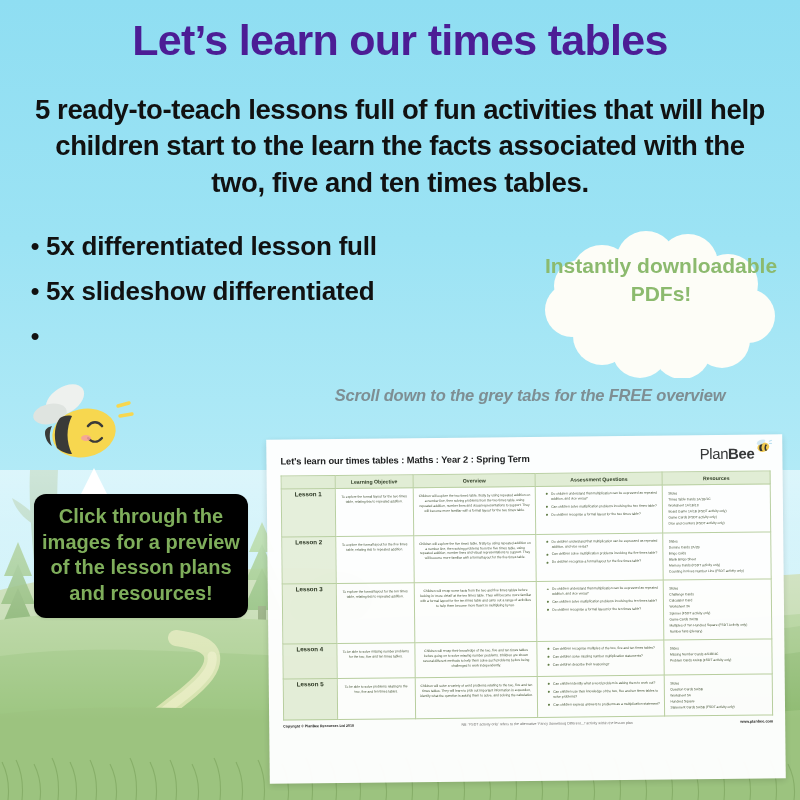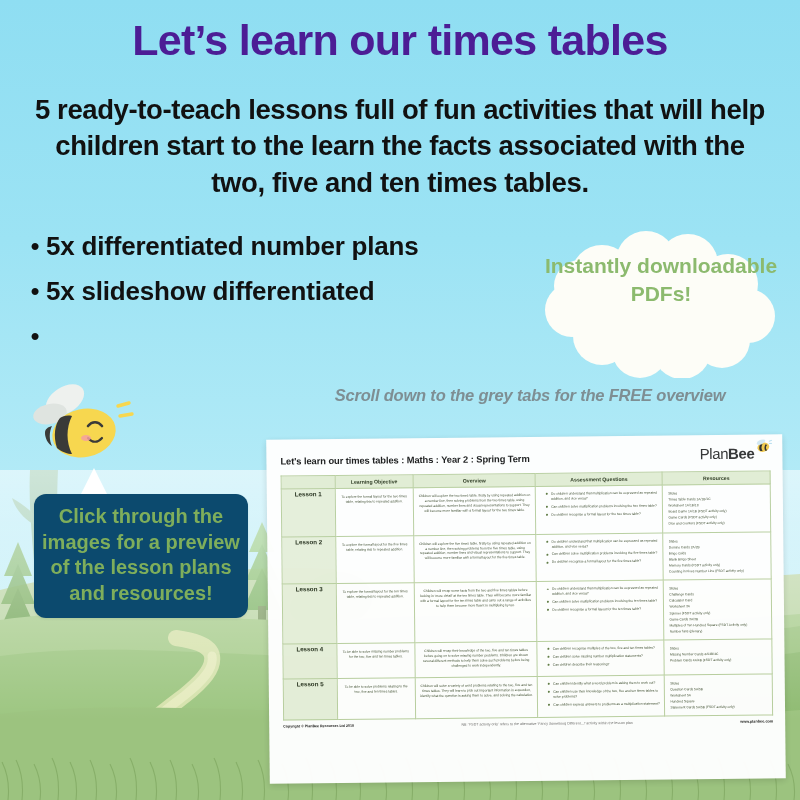--- a/index.html
+++ b/index.html
@@ -43,21 +43,21 @@
     position:absolute;left:0;top:24px;width:250px;text-align:center;
     font-size:21px;font-weight:700;color:#8cba6e;line-height:1.34;
   }
 
   
   .bee{position:absolute;left:22px;top:378px;width:120px;height:110px;}
 
   
   .bubble{
     position:absolute;left:34px;top:494px;width:198px;
-    background:#0c4a6e;border-radius:12px;padding:10px 8px 12px 8px;
+    background:#000000;border-radius:12px;padding:10px 8px 12px 8px;
     box-shadow:0 1px 3px rgba(0,0,0,.07);
   }
   .bubble-text{
     text-align:center;font-size:20px;font-weight:700;color:#7fae5b;line-height:1.28;
   }
   .bubble-tail{
     position:absolute;left:78px;top:468px;width:0;height:0;
     border-left:16px solid transparent;border-right:16px solid transparent;
     border-bottom:32px solid #ffffff;
   }
@@ -214,21 +214,21 @@
       <rect x="0" y="0" width="800" height="250" fill="url(#fade)"></rect>
     </svg>
   </div>
 
   <div class="title">Let’s learn our times tables</div>
   <div class="subtitle">5 ready-to-teach lessons full of fun activities that will help children start to the learn the facts associated with the two, five and ten times tables.</div>
 
   <div class="bullets">
     <div class="bullet-row">
       <span class="bullet-dot">•</span>
-      <span class="bullet-text">5x differentiated number plans</span>
+      <span class="bullet-text">5x differentiated lesson full</span>
     </div>
     <div class="bullet-row">
       <span class="bullet-dot">•</span>
       <span class="bullet-text">5x slideshow differentiated</span>
     </div>
     <div class="bullet-row">
       <span class="bullet-dot">•</span>
     </div>
   </div>
 

